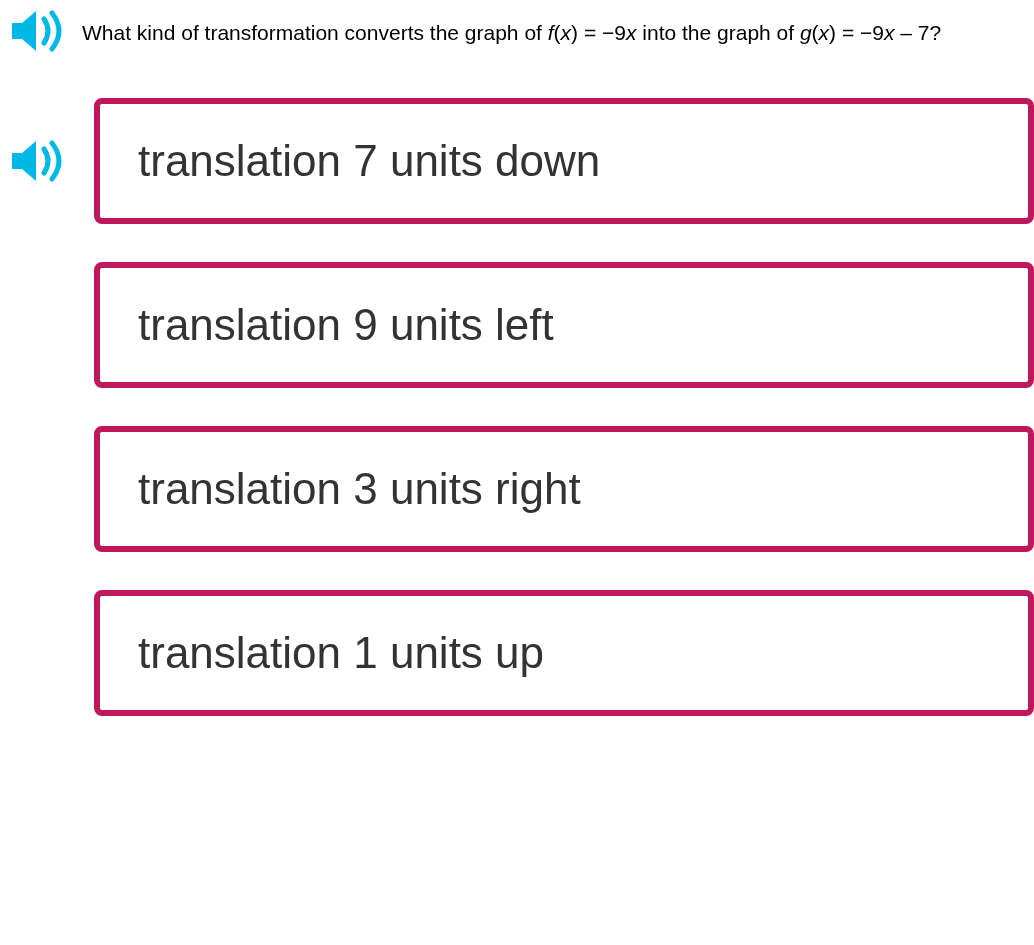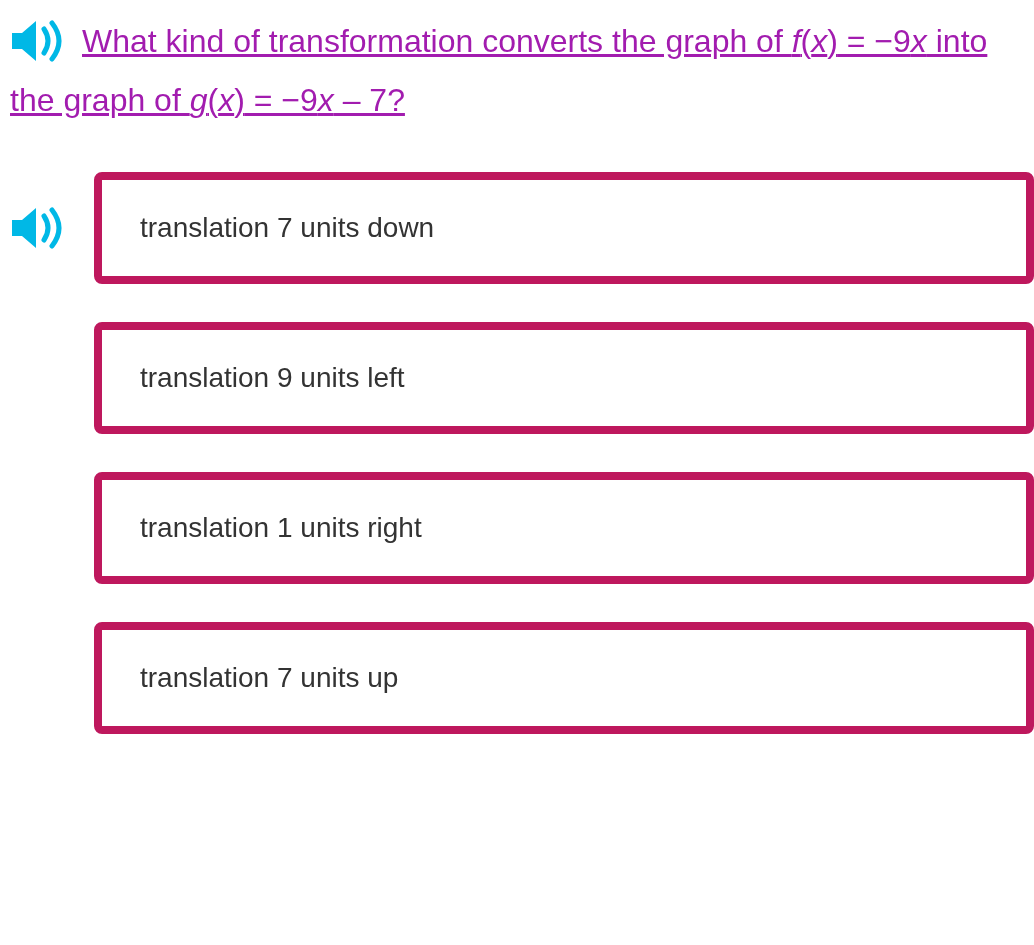--- a/index.html
+++ b/index.html
@@ -8,24 +8,23 @@
     background: #fff;
     width: 1034px;
     height: 945px;
     overflow: hidden;
     color: #333;
   }
   .question-block {
     padding: 12px 10px 0 10px;
   }
   .question-text {
-    font-size: 32px;
+    font-size: 21px;
     line-height: 1.85;
-    color: #a21caf;
-    text-decoration: underline;
+    color: #000000;
   }
   .question-text .audio-icon-wrap {
     display: inline-block;
     vertical-align: middle;
     margin-right: 16px;
     position: relative;
     top: -3px;
   }
   .fx { font-style: italic; }
   .answers {
@@ -39,25 +38,25 @@
   }
   .answer-audio {
     width: 84px;
     flex: 0 0 84px;
     display: flex;
     align-items: center;
     justify-content: flex-start;
   }
   .answer-button {
     flex: 1;
-    border: 8px solid #be185d;
+    border: 6px solid #be185d;
     border-radius: 8px;
     background: #fff;
     padding: 32px 38px;
-    font-size: 28px;
+    font-size: 44px;
     color: #333;
     text-align: left;
     cursor: pointer;
     font-family: inherit;
   }
   .speaker-svg { display: block; }
 </style>
 </head>
 <body>
 
@@ -91,24 +90,24 @@
   <div class="answer-row">
     <div class="answer-audio"></div>
     <button class="answer-button">
       <span>translation 9 units left</span>
     </button>
   </div>
 
   <div class="answer-row">
     <div class="answer-audio"></div>
     <button class="answer-button">
-      <span>translation 1 units right</span>
+      <span>translation 3 units right</span>
     </button>
   </div>
 
   <div class="answer-row">
     <div class="answer-audio"></div>
     <button class="answer-button">
-      <span>translation 7 units up</span>
+      <span>translation 1 units up</span>
     </button>
   </div>
 
 </div>
 
 </body></html>

